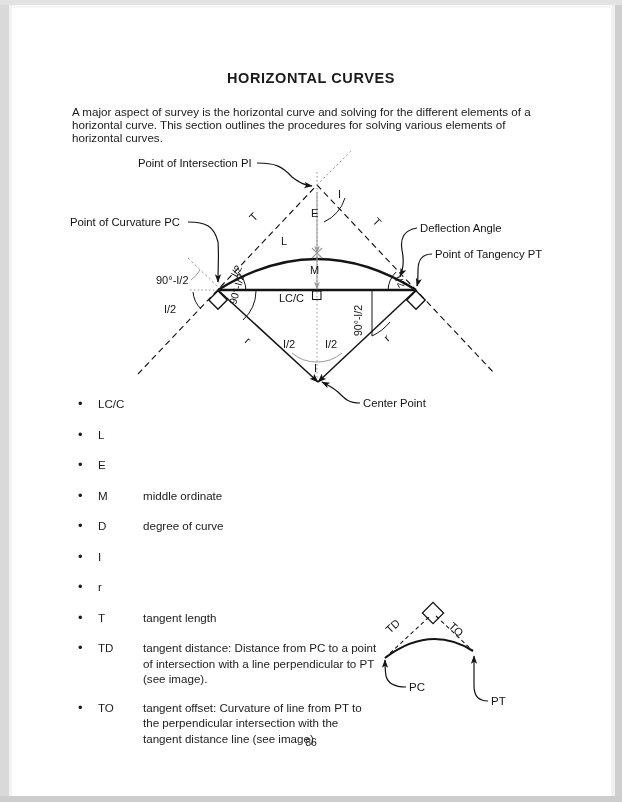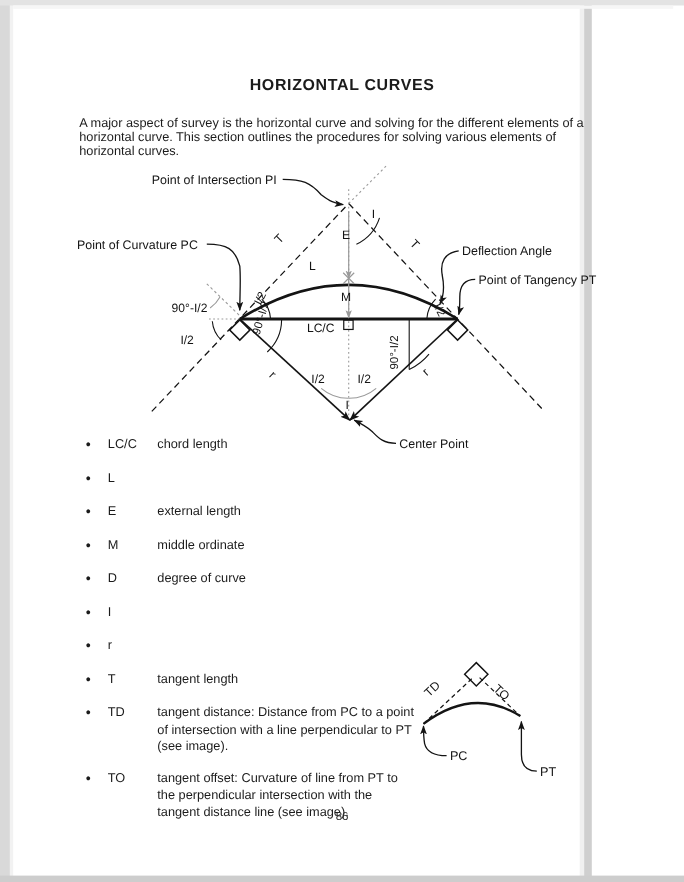--- a/index.html
+++ b/index.html
@@ -11,21 +11,21 @@
   body {
     width: 622px;
     height: 802px;
     position: relative;
     font-family: "Liberation Sans", sans-serif;
     overflow: hidden;
   }
   #page {
     position: absolute;
     left: 0; top: 0;
-    width: 538px;
+    width: 622px;
     height: 802px;
     background: #ffffff;
     box-sizing: border-box;
     padding-left: 10px;
   }
   
   .edge-left   { position:absolute; left:0;  top:0;  width:9px;  height:802px; background:#d9d9d9; }
   .edge-left2  { position:absolute; left:9px; top:0; width:3px;  height:802px; background:#f2f2f2; }
   .edge-right  { position:absolute; right:0; top:0;  width:7px;  height:802px; background:#cfcfcf; }
   .edge-right2 { position:absolute; right:7px; top:0; width:4px; height:802px; background:#f0f0f0; }
@@ -231,30 +231,28 @@
       <text x="96" y="134" font-size="11">90°-I/2</text>
       <text x="176" y="155" font-size="10.5" transform="rotate(-74 176 155)">90°-I/2</text>
       <text x="302" y="186" font-size="10.5" transform="rotate(-90 302 186)">90°-I/2</text>
     </svg>
   </div>
 
   <div class="deflist">
     <div class="def-row">
       <span class="def-bullet">•</span>
       <span class="def-sym">LC/C</span>
-      <span class="def-txt">chord length</span>
     </div>
     <div class="def-row">
       <span class="def-bullet">•</span>
       <span class="def-sym">L</span>
     </div>
     <div class="def-row">
       <span class="def-bullet">•</span>
       <span class="def-sym">E</span>
-      <span class="def-txt">external length</span>
     </div>
     <div class="def-row">
       <span class="def-bullet">•</span>
       <span class="def-sym">M</span>
       <span class="def-txt">middle ordinate</span>
     </div>
     <div class="def-row">
       <span class="def-bullet">•</span>
       <span class="def-sym">D</span>
       <span class="def-txt">degree of curve</span>

